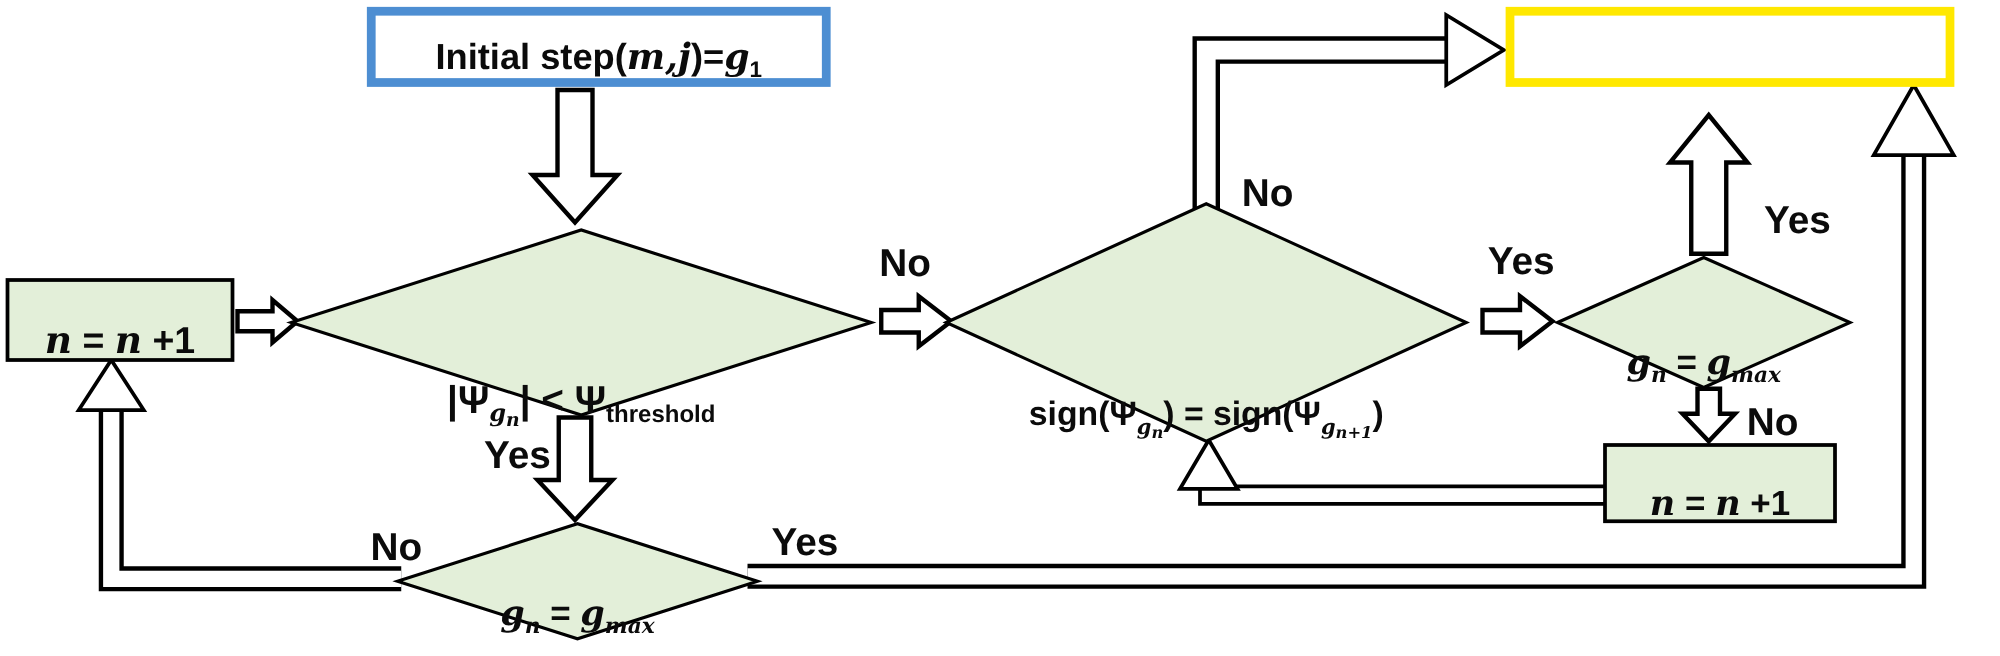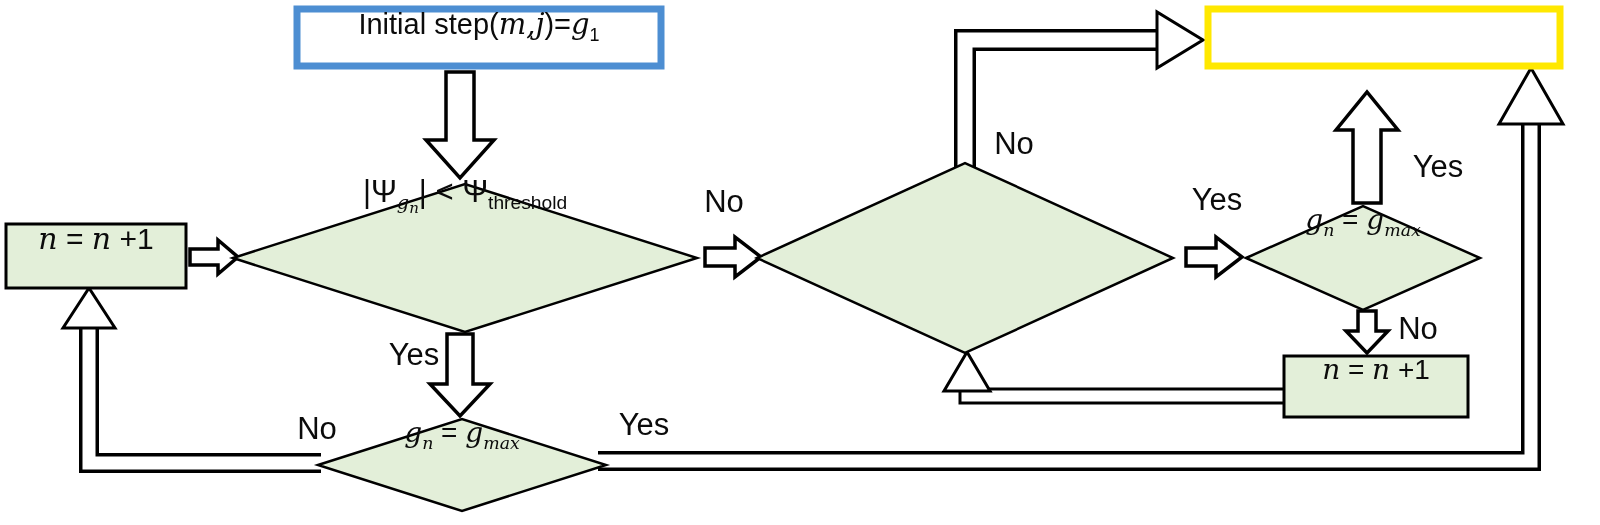--- a/index.html
+++ b/index.html
@@ -14,22 +14,22 @@
   .chO2{fill:none;stroke:#000;stroke-width:22;stroke-linejoin:miter;}
   .chI2{fill:none;stroke:#fff;stroke-width:15;stroke-linejoin:miter;}
   .chO3{fill:none;stroke:#000;stroke-width:17;stroke-linejoin:miter;}
   .chI3{fill:none;stroke:#fff;stroke-width:11;stroke-linejoin:miter;}
   .head{fill:#fff;stroke:#000;stroke-width:3;stroke-linejoin:miter;}
   .blk{fill:#fff;stroke:#000;stroke-width:3.5;stroke-linejoin:miter;}
   .dmd{stroke:#000;stroke-width:2.5;}
   .cbox{stroke:#000;stroke-width:3;}
   
   .lbl{
-    position:absolute;display:flex;align-items:flex-start;justify-content:center;
-    font-weight:normal;color:#0b0b0b;white-space:pre;line-height:1;text-align:center;
+    position:absolute;display:flex;align-items:flex-end;justify-content:center;
+    font-weight:bold;color:#0b0b0b;white-space:pre;line-height:1;text-align:center;
   }
   .txt{display:inline-block;white-space:pre;}
   .math{font-family:"DejaVu Serif",serif;font-style:italic;}
   .sub{font-size:0.62em;vertical-align:-0.38em;}
   .subsub{font-size:0.78em;vertical-align:-0.25em;}
 </style>
 </head>
 <body>
 
 <div id="stage">
@@ -77,24 +77,27 @@
 
 
   <div class="lbl" style="left:6px;top:224px;width:180px;height:64px;font-size:30px;">
     <span class="txt"><span class="math">n</span><span> = </span><span class="math">n</span><span> +1</span></span>
   </div>
 
   <div class="lbl" style="left:1284px;top:356px;width:184px;height:61px;font-size:28px;">
     <span class="txt"><span class="math">n</span><span> = </span><span class="math">n</span><span> +1</span></span>
   </div>
 
-  <div class="lbl" style="left:233px;top:176px;width:464px;height:148px;font-size:31px;">
+  <div class="lbl" style="left:233px;top:196px;width:464px;height:148px;font-size:31px;">
     <span class="txt"><span>|Ψ</span><span class="sub"><span class="math">g</span><span class="subsub math">n</span></span><span>| &lt; Ψ</span><span class="sub">threshold</span></span>
   </div>
 
+  <div class="lbl" style="left:757px;top:163px;width:416px;height:190px;font-size:27px;">
+    <span class="txt"><span>sign(Ψ</span><span class="sub"><span class="math">g</span><span class="subsub math">n</span></span><span>) = sign(Ψ</span><span class="sub"><span class="math">g</span><span class="subsub math">n+1</span></span><span>)</span></span>
+  </div>
 
   <div class="lbl" style="left:1246px;top:206px;width:234px;height:104px;font-size:28px;">
     <span class="txt"><span class="math">g</span><span class="sub math">n</span><span> = </span><span class="math">g</span><span class="sub math">max</span></span>
   </div>
 
   <div class="lbl" style="left:318px;top:419px;width:288px;height:92px;font-size:28px;">
     <span class="txt"><span class="math">g</span><span class="sub math">n</span><span> = </span><span class="math">g</span><span class="sub math">max</span></span>
   </div>
 
   <div class="lbl" style="left:693px;top:186px;width:62px;height:40px;font-size:31px;">

